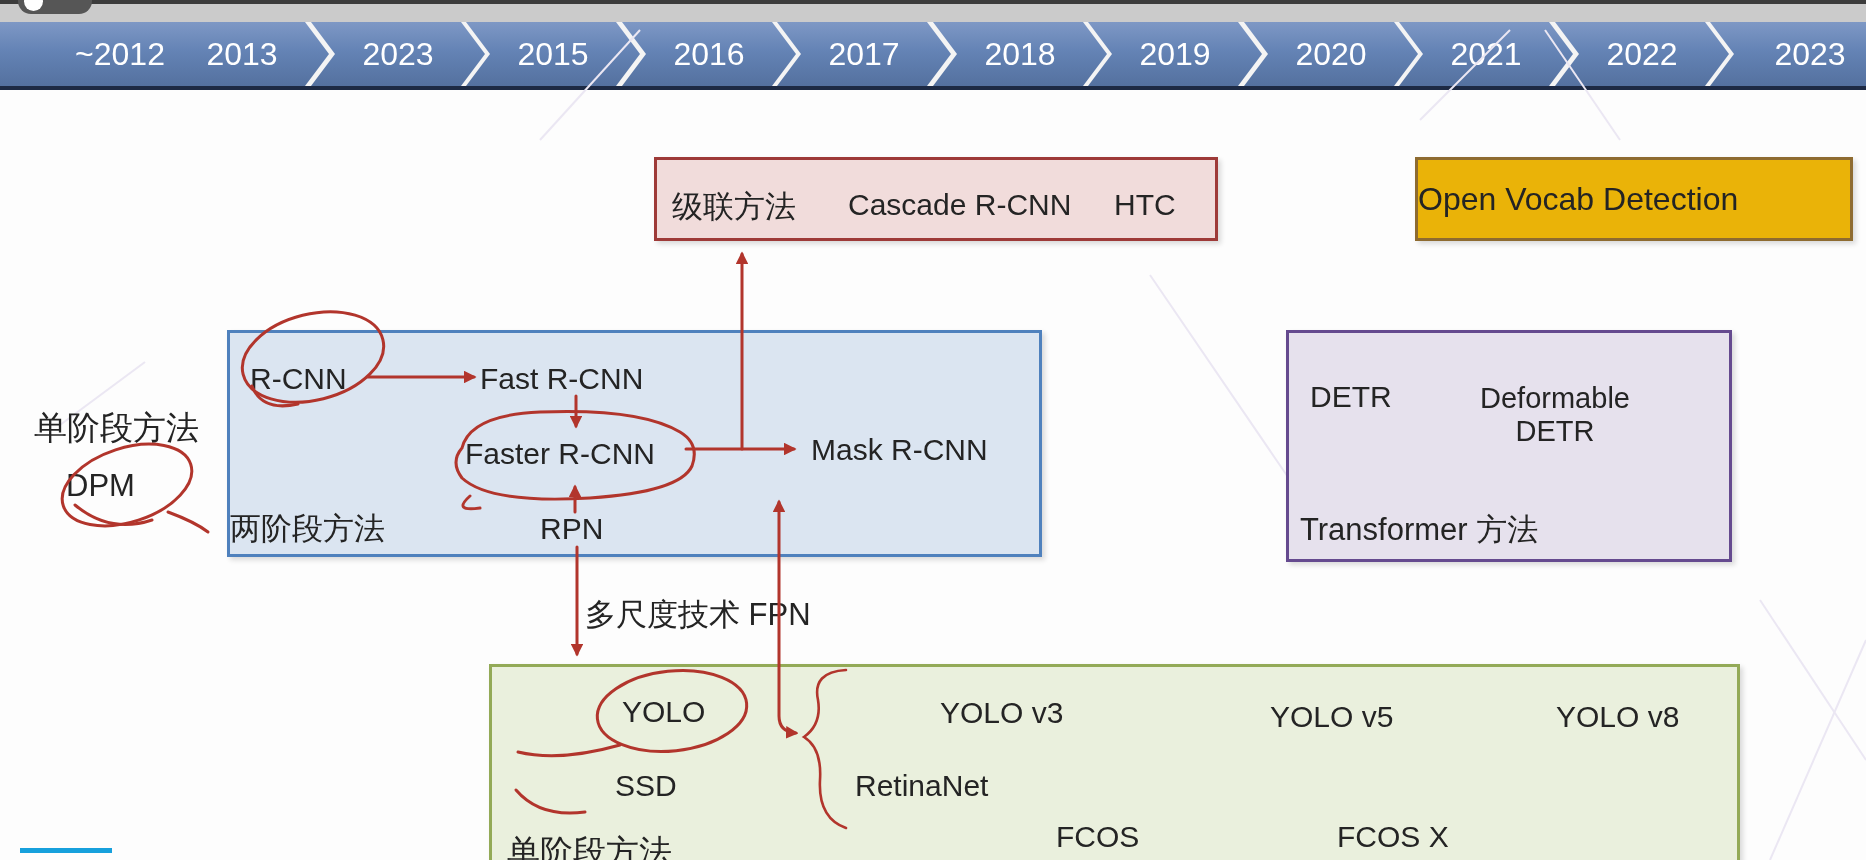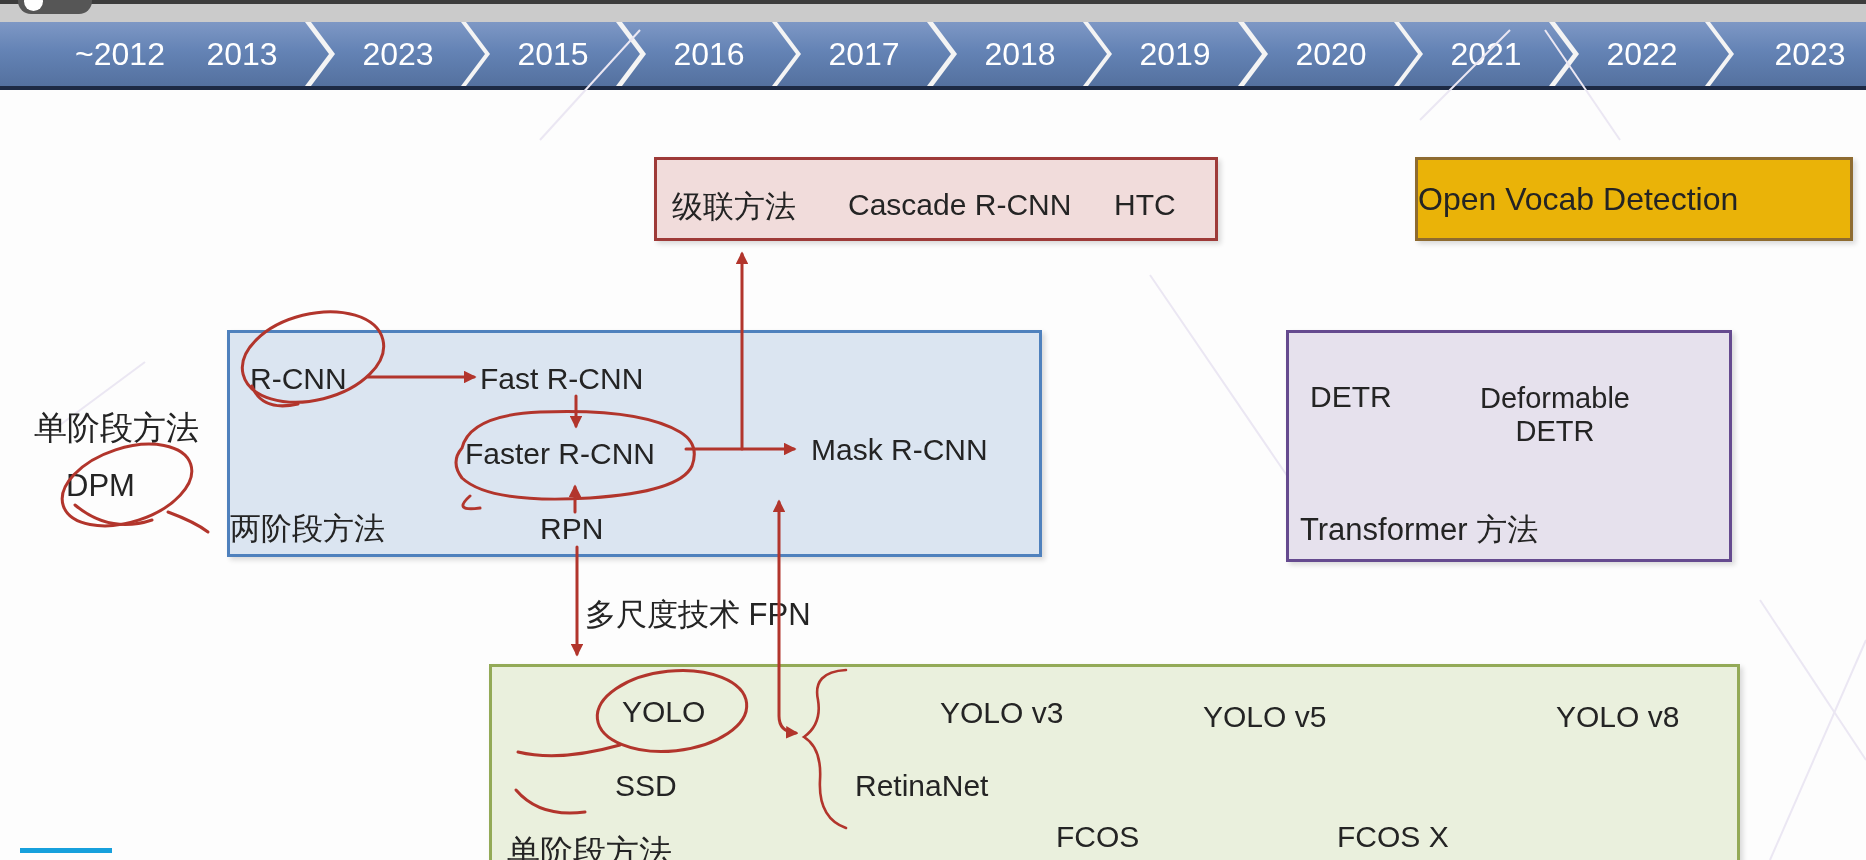--- a/index.html
+++ b/index.html
@@ -103,21 +103,21 @@
   <div id="deformable-block">
     <div>Deformable</div>
     <div>DETR</div>
   </div>
   <span class="t fs31" style="left:1300px;top:509px">Transformer 方法</span>
 
   <span class="t fs31" style="left:585px;top:594px">多尺度技术 FPN</span>
 
   <span class="t fs30" style="left:622px;top:695px">YOLO</span>
   <span class="t fs30" style="left:940px;top:696px">YOLO v3</span>
-  <span class="t fs30" style="left:1203px;top:700px">YOLO v5</span>
+  <span class="t fs30" style="left:1270px;top:700px">YOLO v5</span>
   <span class="t fs30" style="left:1556px;top:700px">YOLO v8</span>
   <span class="t fs30" style="left:615px;top:769px">SSD</span>
   <span class="t fs30" style="left:855px;top:769px">RetinaNet</span>
   <span class="t fs30" style="left:1056px;top:820px">FCOS</span>
   <span class="t fs30" style="left:1337px;top:820px">FCOS X</span>
   <span class="t fs33" style="left:507px;top:830px">单阶段方法</span>
 
   <svg id="ink" width="1866" height="860">
     <defs>
       <marker id="ah" viewBox="0 0 10 10" refX="8" refY="5" markerWidth="4.2" markerHeight="4.2" orient="auto-start-reverse">

